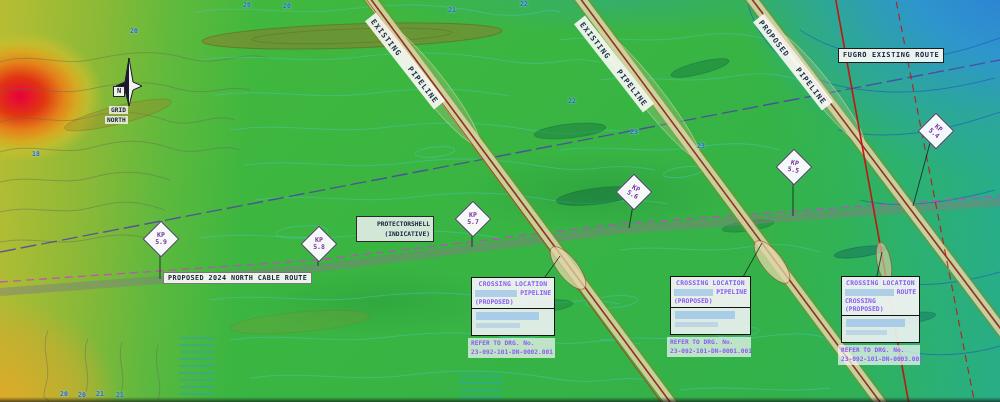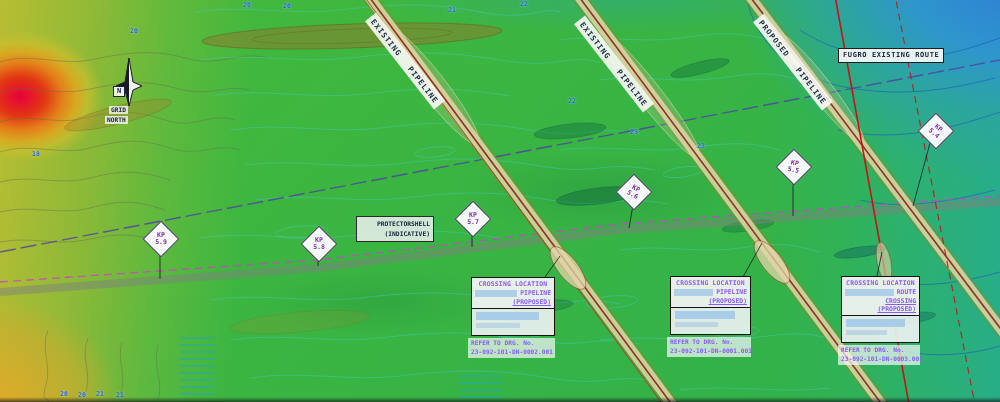--- a/index.html
+++ b/index.html
@@ -36,21 +36,21 @@
         transform:translate(-50%,-50%) rotate(52deg);box-sizing:border-box;}
   .kp{position:absolute;width:24px;height:24px;background:rgba(252,252,255,.96);
         border:1px solid #3a3a50;transform:rotate(45deg);}
   .kp-in{width:100%;height:100%;display:flex;flex-direction:column;align-items:center;
         justify-content:center;color:#7a2fa0;font-size:6.5px;font-weight:bold;line-height:1.15;}
   .crossing{position:absolute;color:#8b5cf6;}
   .cr-top{border:1.5px solid #131313;background:rgba(240,243,242,.95);padding:2px 3px;}
   .cr-title{font-size:6.4px;font-weight:bold;text-align:center;letter-spacing:.2px;}
   .cr-row{display:flex;align-items:center;justify-content:flex-end;gap:3px;margin-top:1px;}
   .cr-l2{font-size:6.4px;font-weight:bold;}
-  .cr-l3{font-size:6.4px;font-weight:bold;text-align:right;margin-top:1px;text-decoration:underline;}
+  .cr-l3{font-size:6.4px;font-weight:bold;text-align:left;margin-top:1px;}
   .redact{display:inline-block;background:#aecfe6;height:7px;flex:1 1 auto;}
   .cr-mid{border:1.5px solid #131313;border-top:none;background:rgba(236,241,241,.92);
         height:20px;padding:3px 4px;display:flex;flex-direction:column;gap:3px;}
   .redact.big{width:85%;height:8px;flex:none;background:#a9cde8;}
   .redact.small{width:60%;height:5px;flex:none;background:rgba(176,205,228,.7);}
   .cr-ref{margin-top:2px;margin-left:-3px;background:rgba(242,246,246,.72);
         padding:1px 3px;font-size:6.2px;font-weight:bold;line-height:1.45;white-space:nowrap;}
   .depth{position:absolute;color:#2b5fd9;font-size:6.5px;font-weight:bold;
         text-shadow:0 0 2px rgba(170,235,255,.95);}
   .north-star{position:absolute;left:102px;top:54px;}
@@ -209,20 +209,21 @@
   <div class="pipelabel" style="left:614px;top:64px;">
     <span>EXISTING</span>
     <span>PIPELINE</span>
   </div>
   <div class="pipelabel" style="left:793px;top:62px;">
     <span>PROPOSED</span>
     <span>PIPELINE</span>
   </div>
 
   <div class="chip fugro">FUGRO EXISTING ROUTE</div>
+  <div class="chip cable">PROPOSED 2024 NORTH CABLE ROUTE</div>
   <div class="protect">
     <div>PROTECTORSHELL</div>
     <div>(INDICATIVE)</div>
   </div>
 
   <div class="kp" style="left:148px;top:226px;">
     <div class="kp-in" style="transform:rotate(-45deg);">
       <div>KP</div>
       <div>5.9</div>
     </div>

